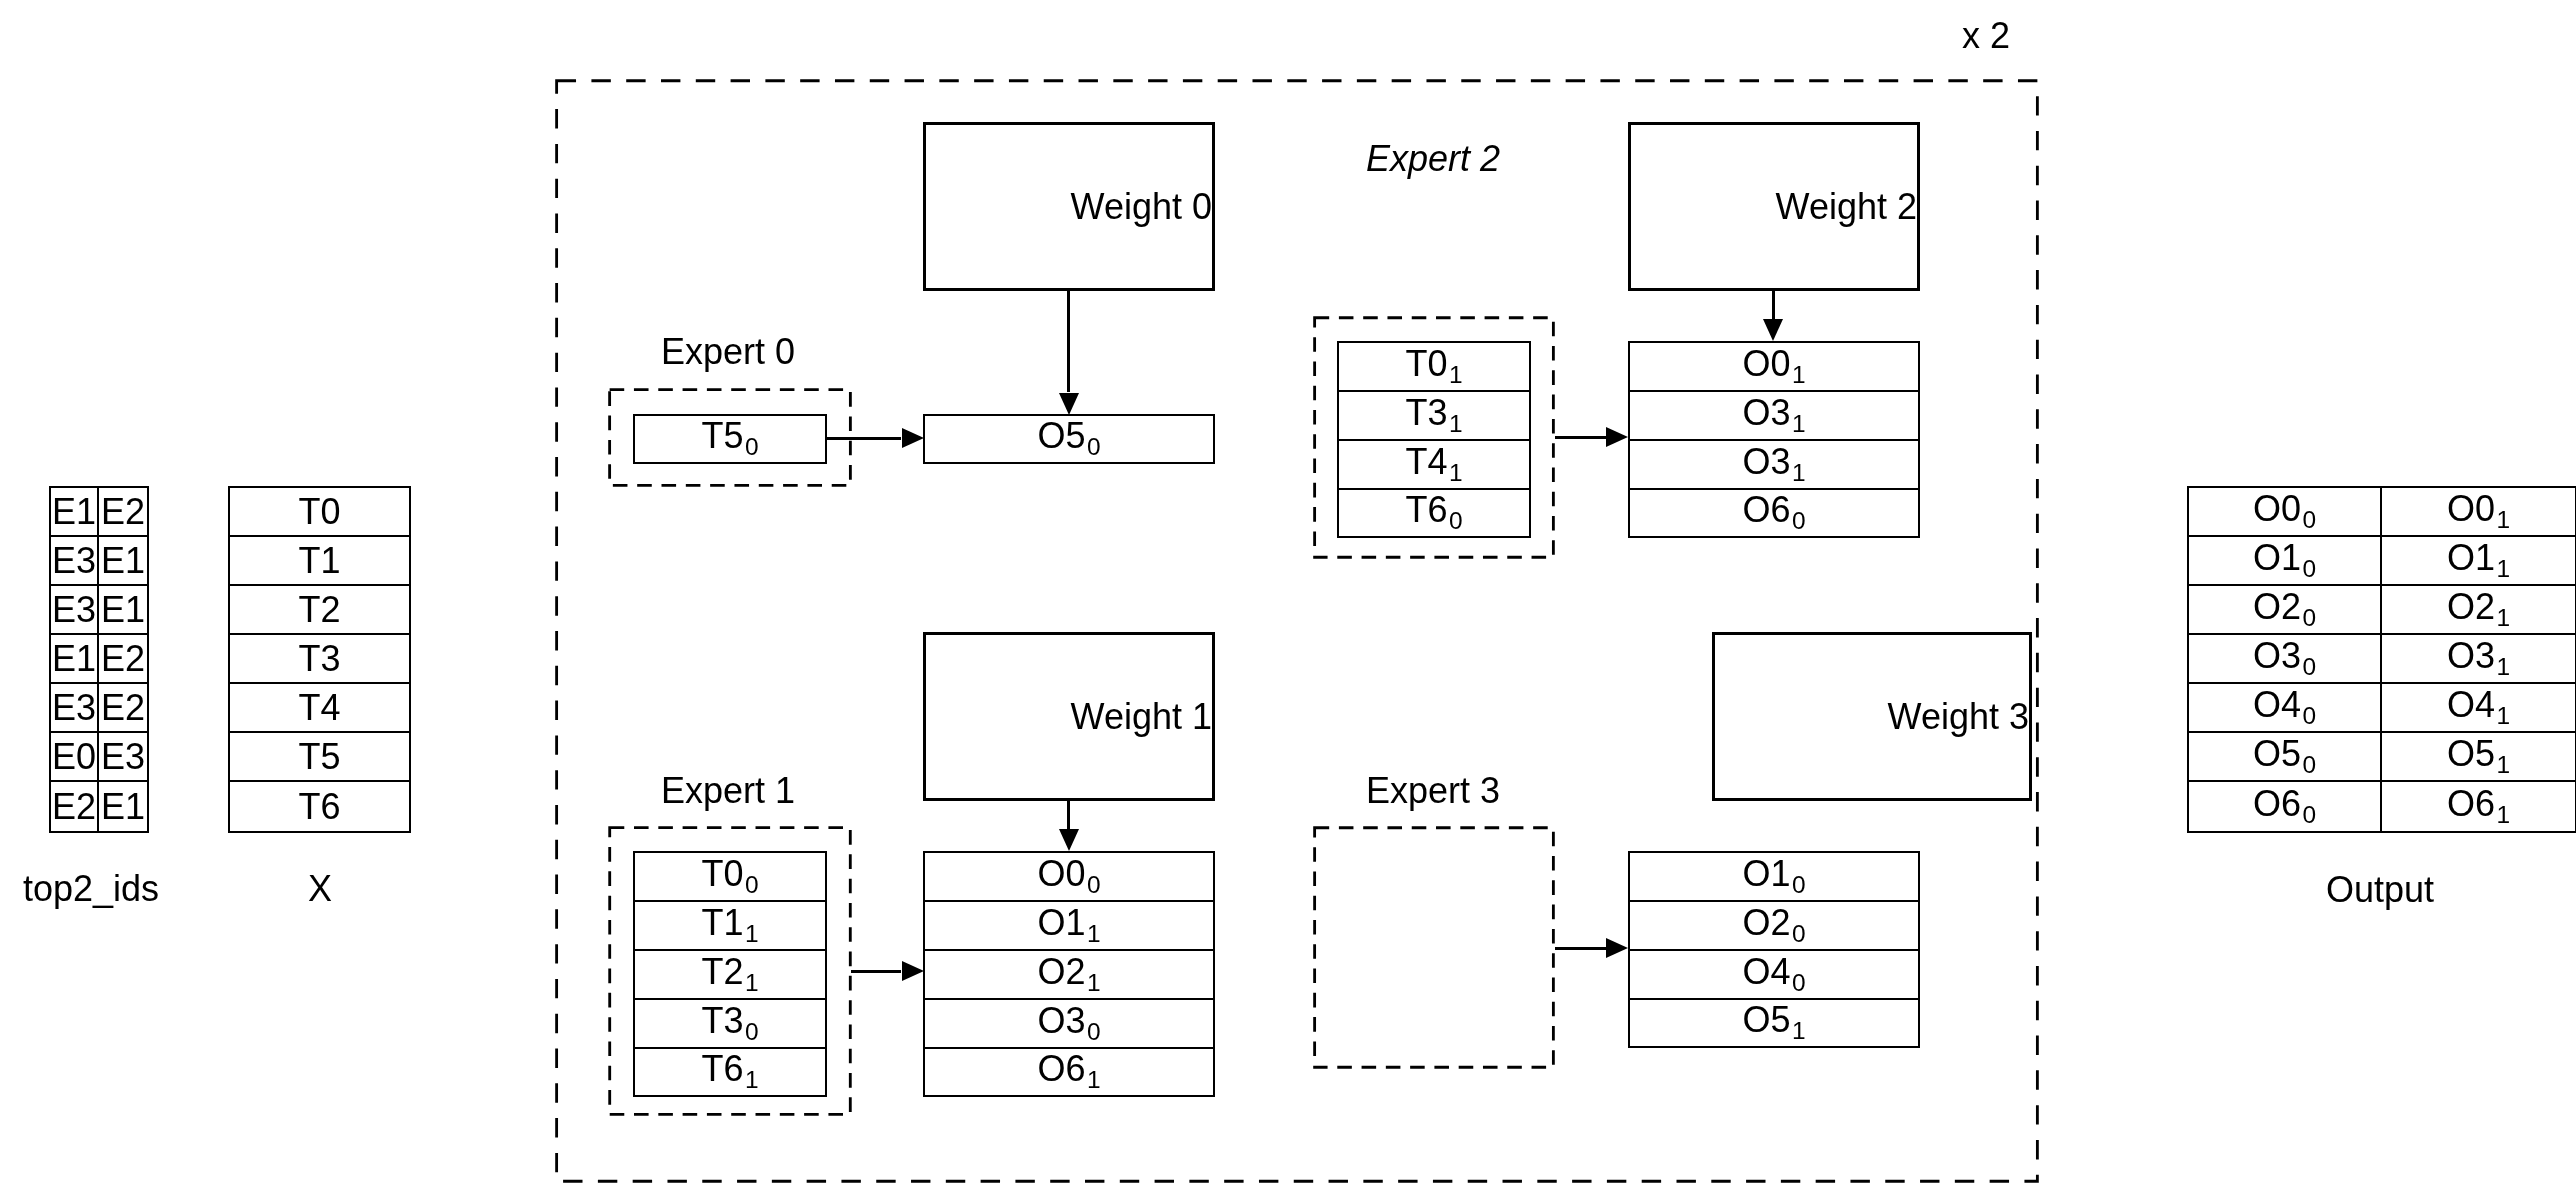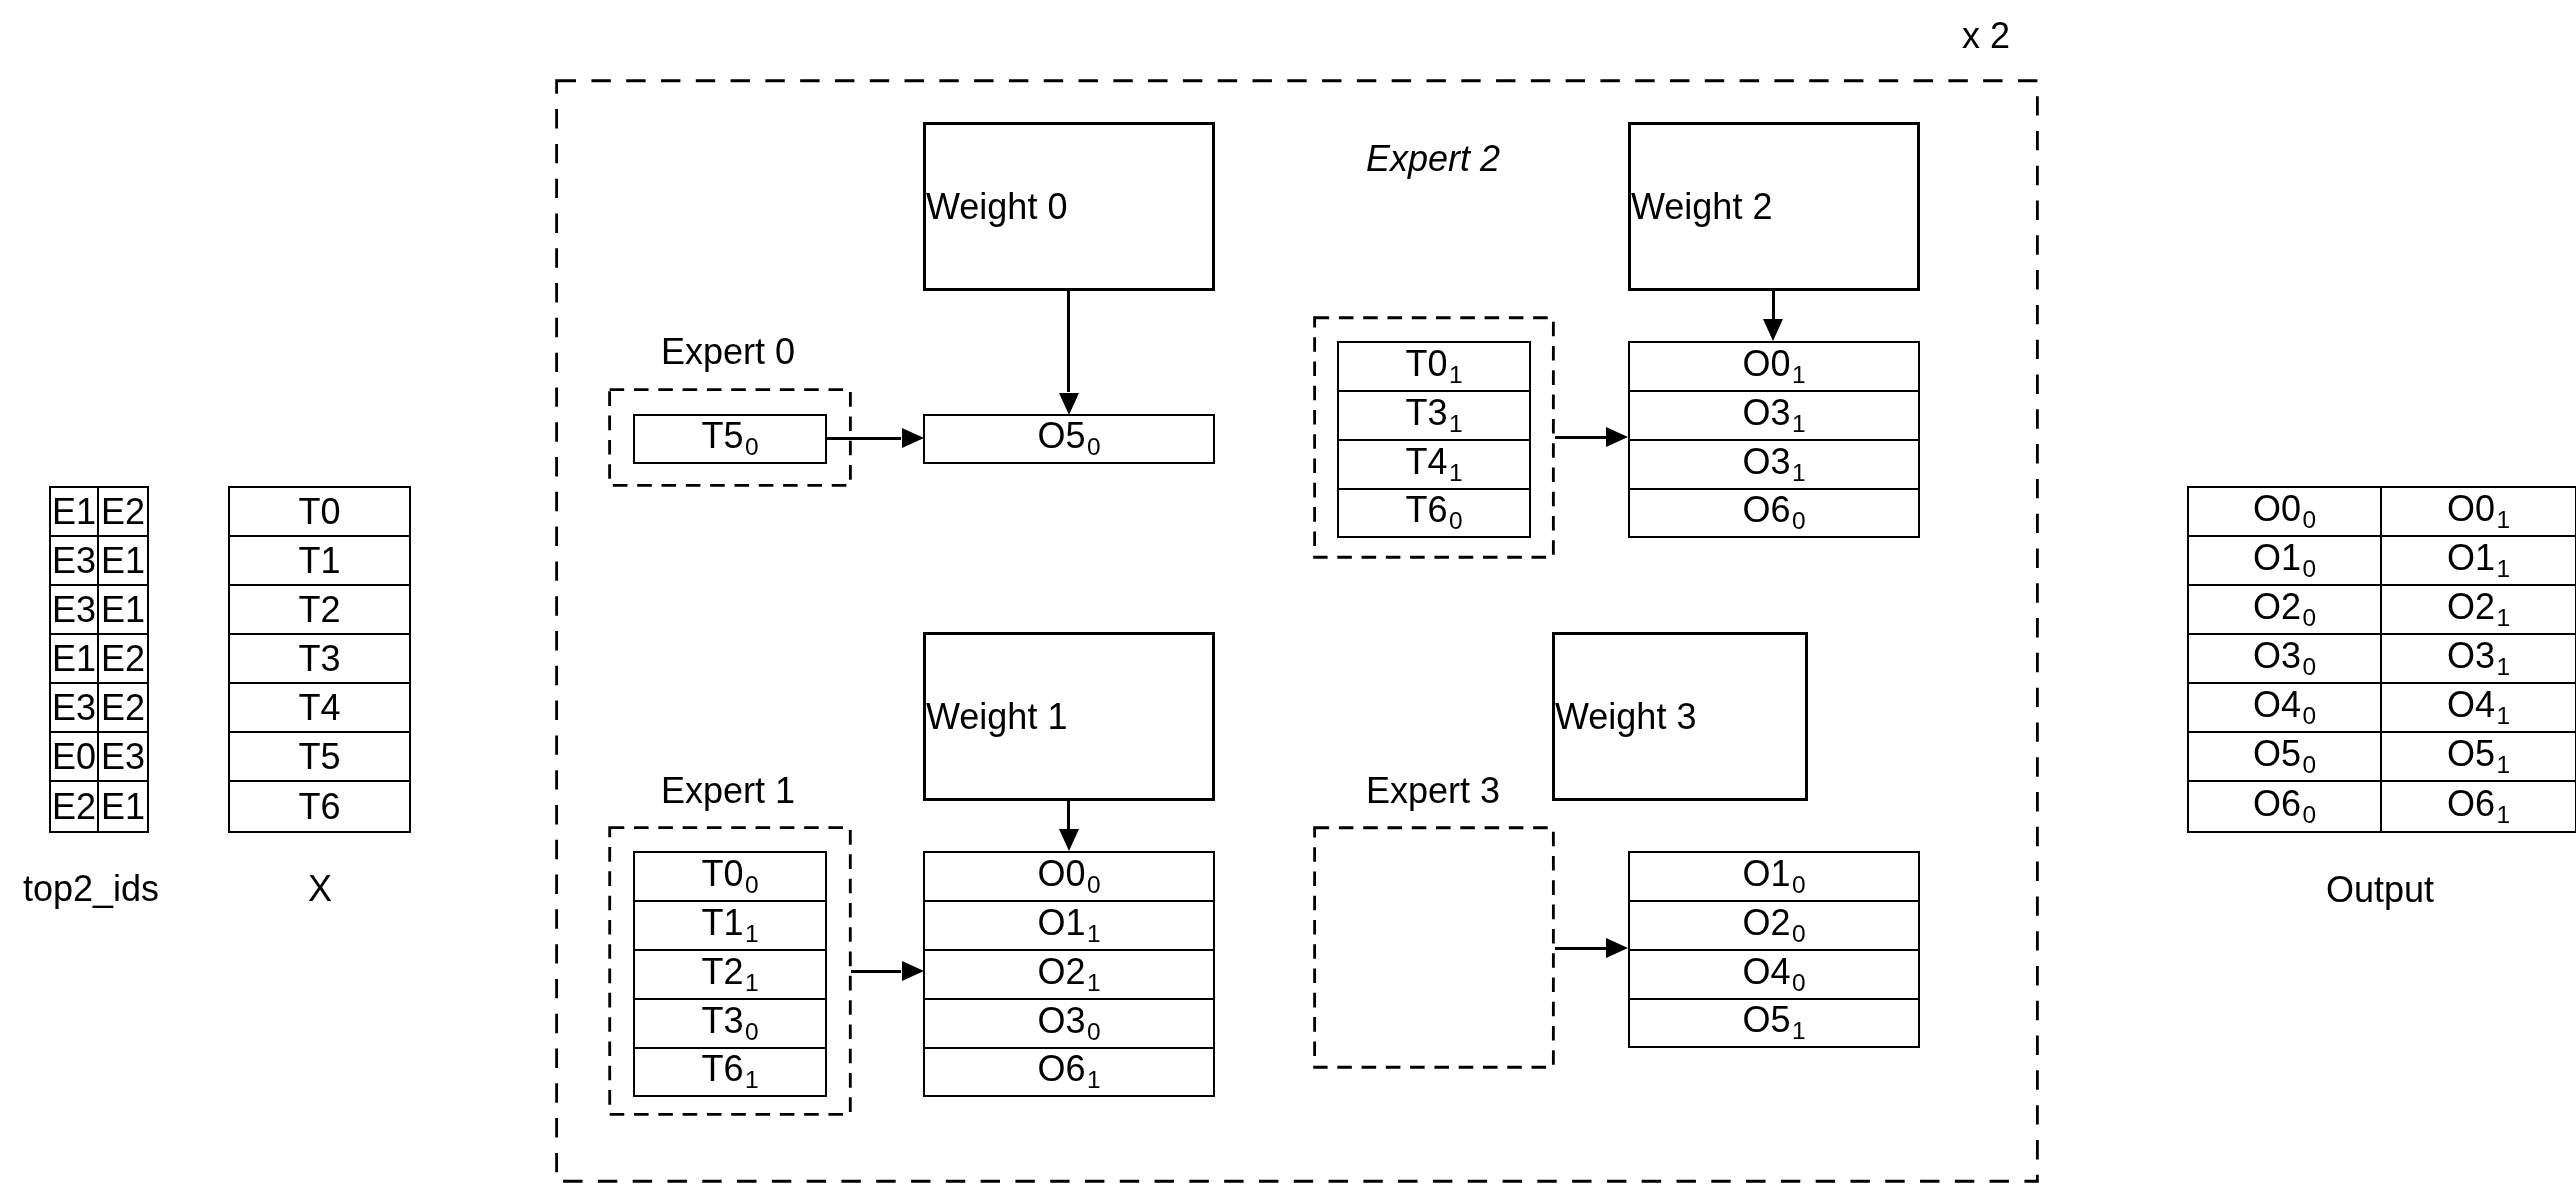--- a/index.html
+++ b/index.html
@@ -7,21 +7,21 @@
     position:relative;width:2576px;height:1192px;background:#fff;overflow:hidden;
     font-family:"Liberation Sans","DejaVu Sans",sans-serif;color:#000;
   }
   .caption{
     position:absolute;transform:translate(-50%,-50%);
     font-size:36px;line-height:1;white-space:nowrap;
   }
   
   .wbox{
     position:absolute;border:3.2px solid #000;background:#fff;box-sizing:border-box;
-    display:flex;align-items:center;justify-content:flex-start;font-size:36px;
+    display:flex;align-items:center;justify-content:flex-end;font-size:36px;
   }
   
   .stack{position:absolute;border:2.4px solid #000;background:#fff;box-sizing:border-box;}
   .srow{
     height:49px;box-sizing:border-box;border-bottom:2.4px solid #000;
     display:flex;align-items:center;justify-content:center;font-size:36px;line-height:1;
   }
   .srow:last-child{border-bottom:none;height:46px;}
   
   .gtable{position:absolute;border:2.4px solid #000;background:#fff;box-sizing:border-box;display:grid;grid-auto-rows:49px;}
@@ -189,21 +189,21 @@
     </div>
   <div class="vline" style="left:1772px;top:291px;height:27.5px;"></div>
   <div class="head-down" style="left:1763px;top:319px;"></div>
   <div class="hline" style="left:1555px;top:436px;width:51px;"></div>
   <div class="head-right" style="left:1606px;top:427px;"></div>
 
   <div class="caption" style="left:1433px;top:791px;">Expert 3</div>
   <svg class="dashsvg" style="left:1313px;top:826px;" width="242" height="243" viewBox="0 0 299 300">
     <rect x="2" y="2" width="295" height="296" fill="none" stroke="#000" stroke-width="3.5" stroke-dasharray="18 12"></rect>
   </svg>
-  <div class="wbox" style="left:1552px;top:632px;width:256px;height:169px;">
+  <div class="wbox" style="left:1712px;top:632px;width:320px;height:169px;">
     <span>Weight 3</span>
   </div>
   <div class="stack" id="e3-out-stack" style="left:1628px;top:851px;width:292px;">
       <div class="srow">
         <span>O1<span class="sub">0</span></span>
       </div>
       <div class="srow">
         <span>O2<span class="sub">0</span></span>
       </div>
       <div class="srow">

